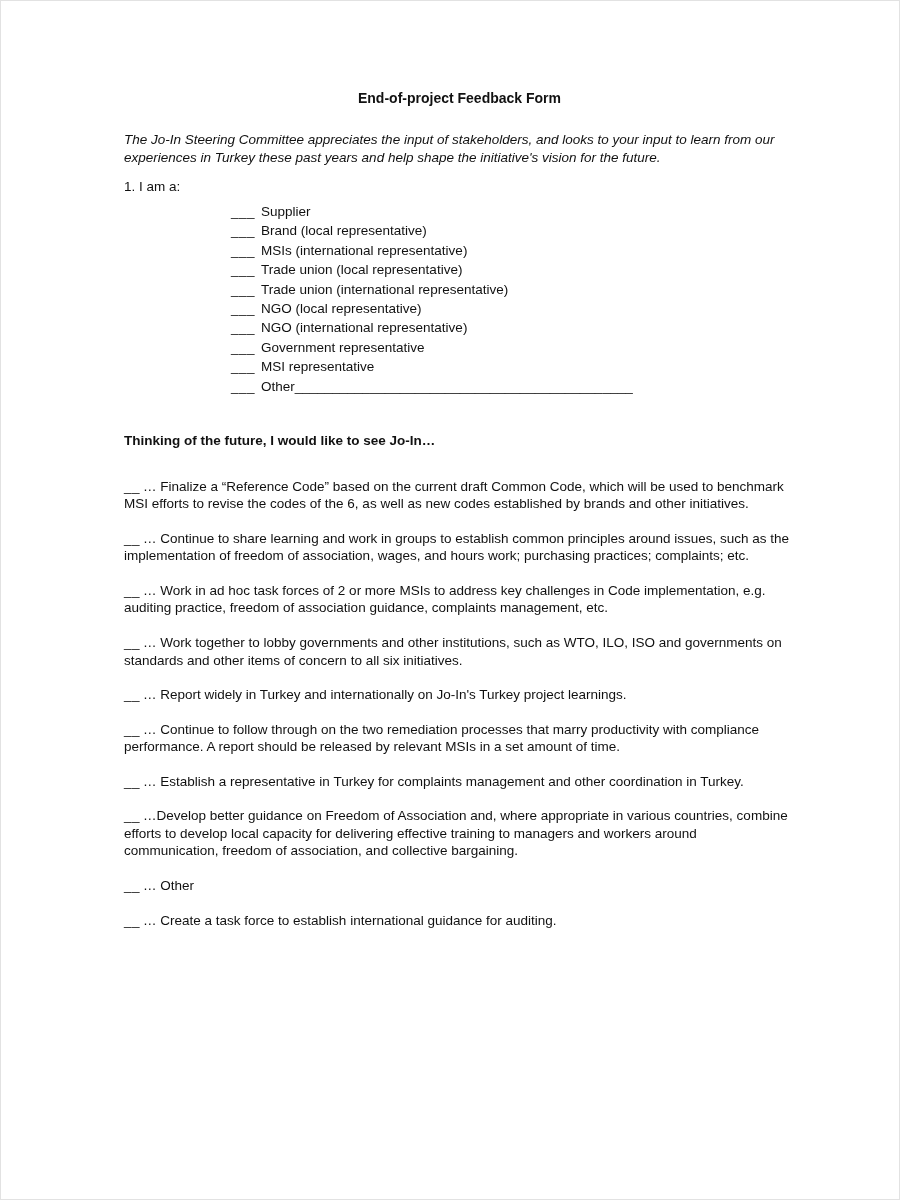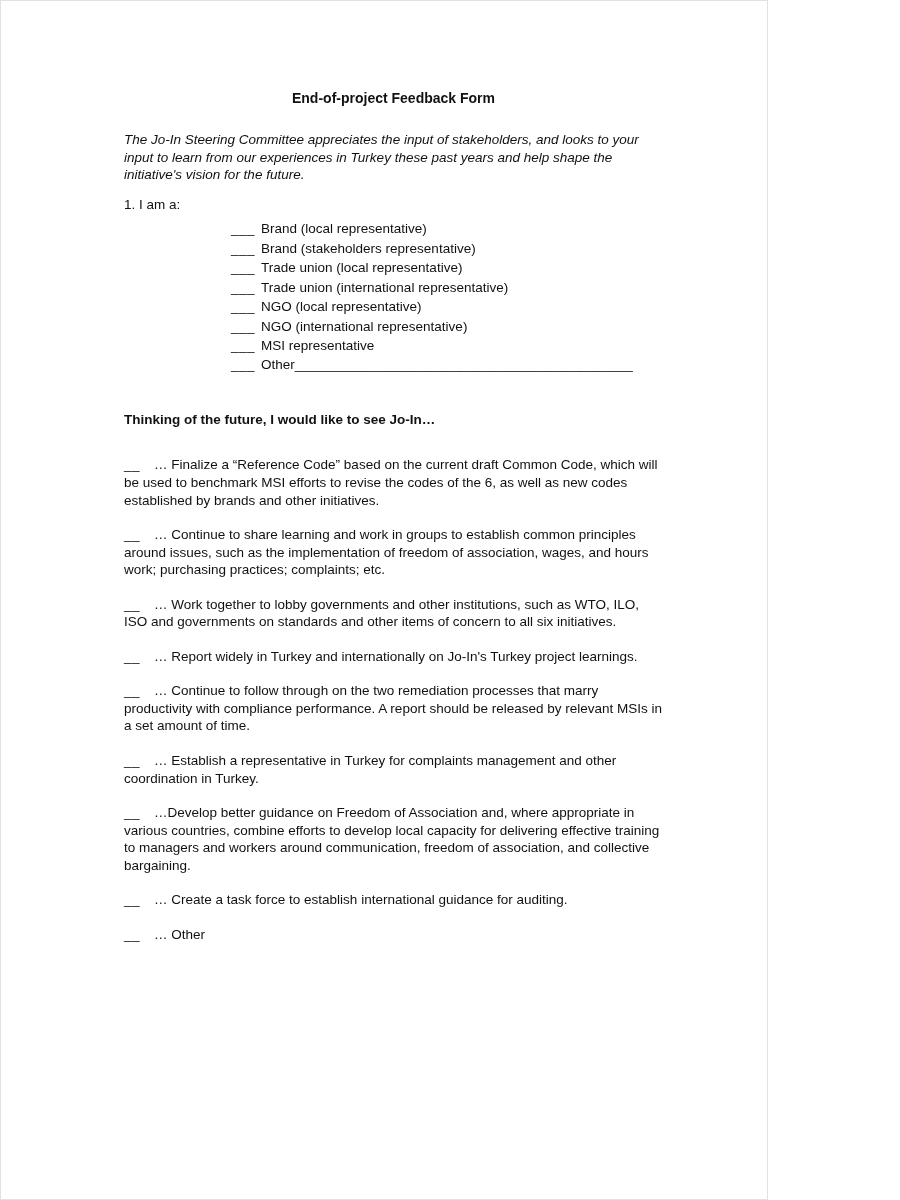--- a/index.html
+++ b/index.html
@@ -3,21 +3,21 @@
 <meta charset="utf-8">
 <style>
   * { margin: 0; padding: 0; box-sizing: border-box; }
   html, body { background: #ffffff; }
   body {
     font-family: "Liberation Sans", sans-serif;
     color: #111111;
   }
   .page {
     position: relative;
-    width: 768px;
+    width: 900px;
     height: 1200px;
     background: #ffffff;
     border: 1px solid #e2e2e2;
     padding: 88px 104px 40px 123px;
     overflow: hidden;
     font-size: 13.5px;
     line-height: 1.3;
   }
   .title {
     text-align: center;
@@ -50,21 +50,21 @@
     font-weight: bold;
     margin-bottom: 22px;
   }
   .subheading {
     font-weight: bold;
     margin-bottom: 28px;
   }
   .item {
     margin-bottom: 17px;
   }
-  .item .blank { margin-right: 14px; }
+  .item .blank { margin-right: 3px; }
   .write-lines {
     margin-top: 10px;
   }
   .write-line {
     white-space: nowrap;
     overflow: hidden;
     line-height: 13px;
     height: 13px;
     letter-spacing: 0.5px;
   }
@@ -78,43 +78,46 @@
 
 <div class="page">
 
   <div class="title">End-of-project Feedback Form</div>
 
   <p class="intro">The Jo-In Steering Committee appreciates the input of stakeholders, and looks to your input to learn from our experiences in Turkey these past years and help shape the initiative's vision for the future.</p>
 
   <div class="q-label">1.  I am a:</div>
 
   <div class="options">
+    <div class="option"><span class="blank">___</span><span>Supplier</span></div>
     <div class="option"><span class="blank">___</span><span>Brand (local representative)</span></div>
-    <div class="option"><span class="blank">___</span><span>Brand (stakeholders representative)</span></div>
+    <div class="option"><span class="blank">___</span><span>MSIs (international representative)</span></div>
     <div class="option"><span class="blank">___</span><span>Trade union (local representative)</span></div>
     <div class="option"><span class="blank">___</span><span>Trade union (international representative)</span></div>
     <div class="option"><span class="blank">___</span><span>NGO (local representative)</span></div>
     <div class="option"><span class="blank">___</span><span>NGO (international representative)</span></div>
+    <div class="option"><span class="blank">___</span><span>Government representative</span></div>
     <div class="option"><span class="blank">___</span><span>MSI representative</span></div>
     <div class="option"><span class="blank">___</span><span>Other</span><span class="other-line">_____________________________________________</span></div>
   </div>
 
 
   <div class="subheading">Thinking of the future, I would like to see Jo-In…</div>
 
   <div>
     <p class="item"><span class="blank">__</span><span>… Finalize a “Reference Code” based on the current draft Common Code, which will be used to benchmark MSI efforts to revise the codes of the 6, as well as new codes established by brands and other initiatives.</span></p>
     <p class="item"><span class="blank">__</span><span>… Continue to share learning and work in groups to establish common principles around issues, such as the implementation of freedom of association, wages, and hours work; purchasing practices; complaints; etc.</span></p>
+    <p class="item"><span class="blank">__</span><span>… Work in ad hoc task forces of 2 or more MSIs to address key challenges in Code implementation, e.g. auditing practice, freedom of association guidance, complaints management, etc.</span></p>
     <p class="item"><span class="blank">__</span><span>… Work together to lobby governments and other institutions, such as WTO, ILO, ISO and governments on standards and other items of concern to all six initiatives.</span></p>
     <p class="item"><span class="blank">__</span><span>… Report widely in Turkey and internationally on Jo-In's Turkey project learnings.</span></p>
     <p class="item"><span class="blank">__</span><span>… Continue to follow through on the two remediation processes that marry productivity with compliance performance.  A report should be released by relevant MSIs in a set amount of time.</span></p>
     <p class="item"><span class="blank">__</span><span>… Establish a representative in Turkey for complaints management and other coordination in Turkey.</span></p>
     <p class="item"><span class="blank">__</span><span>…Develop better guidance on Freedom of Association and, where appropriate in various countries, combine efforts to develop local capacity for delivering effective training to managers and workers around communication, freedom of association, and collective bargaining.</span></p>
+    <p class="item"><span class="blank">__</span><span>… Other</span></p>
     <p class="item"><span class="blank">__</span><span>… Create a task force to establish international guidance for auditing.</span></p>
-    <p class="item"><span class="blank">__</span><span>… Other</span></p>
   </div>
 
   <div class="write-lines">
     <div class="write-line">_ _ _ _ _ _ _ _ _ _ _ _ _ _ _ _ _ _ _ _ _ _ _ _ _ _ _ _ _ _ _ _ _ _ _ _ _ _ _ _ _ _ _ _ _ _ _ _ _ _ _ _ _ _ _ _ _ _ _ _ _ _ _ _ _ _ _ _</div>
     <div class="write-line">_ _ _ _ _ _ _ _ _ _ _ _ _ _ _ _ _ _ _ _ _ _ _ _ _ _ _ _ _ _ _ _ _ _ _ _ _ _ _ _ _ _ _ _ _ _ _ _ _ _ _ _ _ _ _ _ _ _ _ _ _ _ _ _ _ _ _ _</div>
     <div class="write-line">_ _ _ _ _ _ _ _ _ _ _ _ _ _ _ _ _ _ _ _ _ _ _ _ _ _ _ _ _ _ _ _ _ _ _ _ _ _ _ _ _ _ _ _ _ _ _ _ _ _ _ _ _ _ _ _ _ _ _ _ _ _ _ _ _ _ _ _</div>
     <div class="write-line short">_ _ _ _ _ _ _ _ _ _ _ _ _ _</div>
   </div>
 
 </div>

